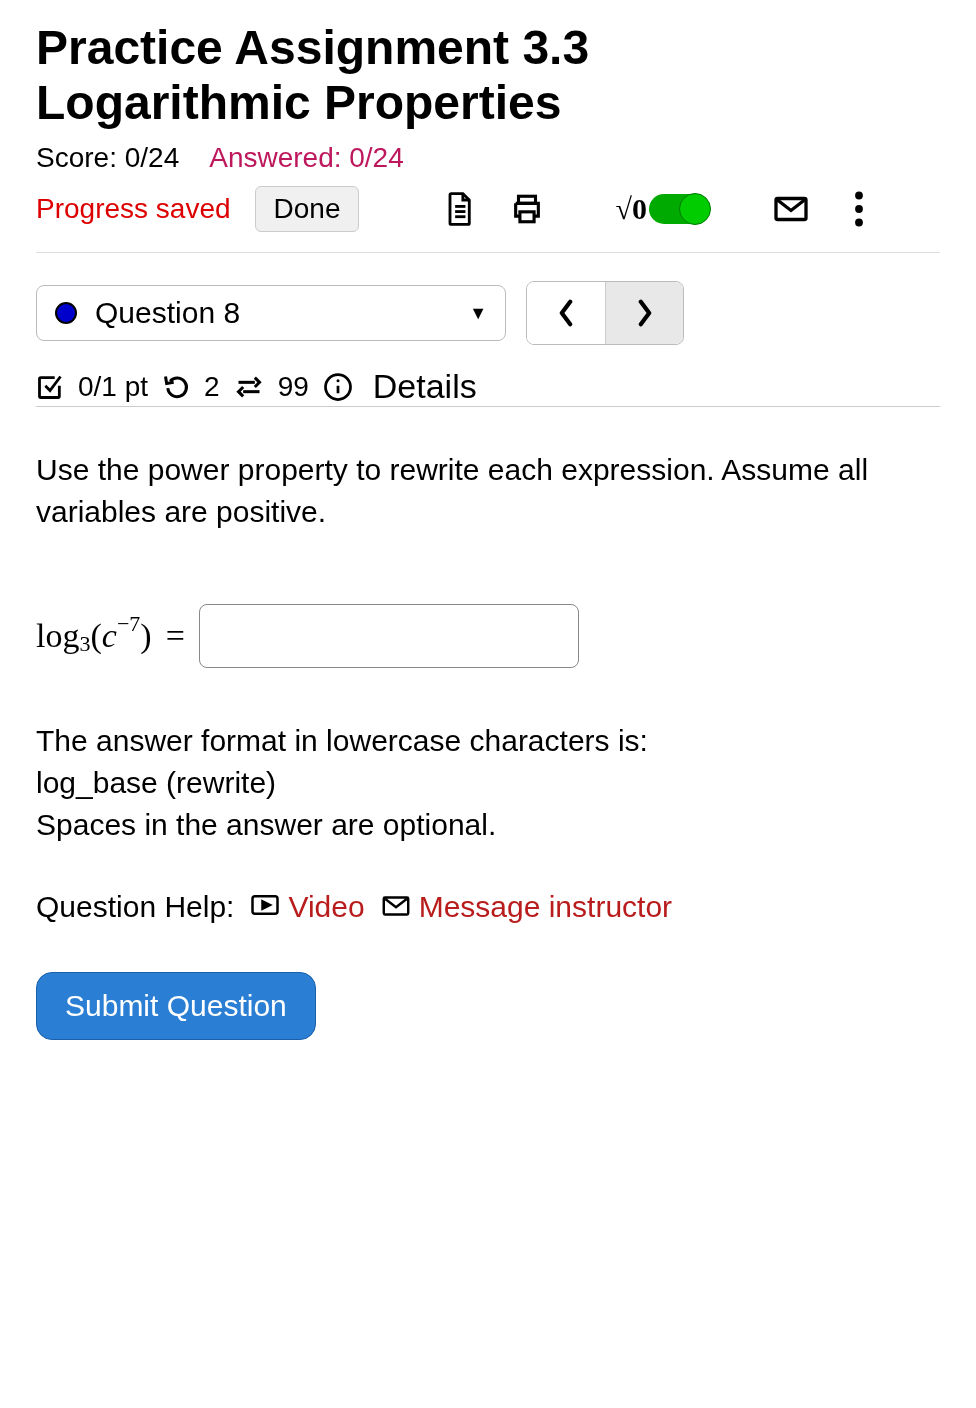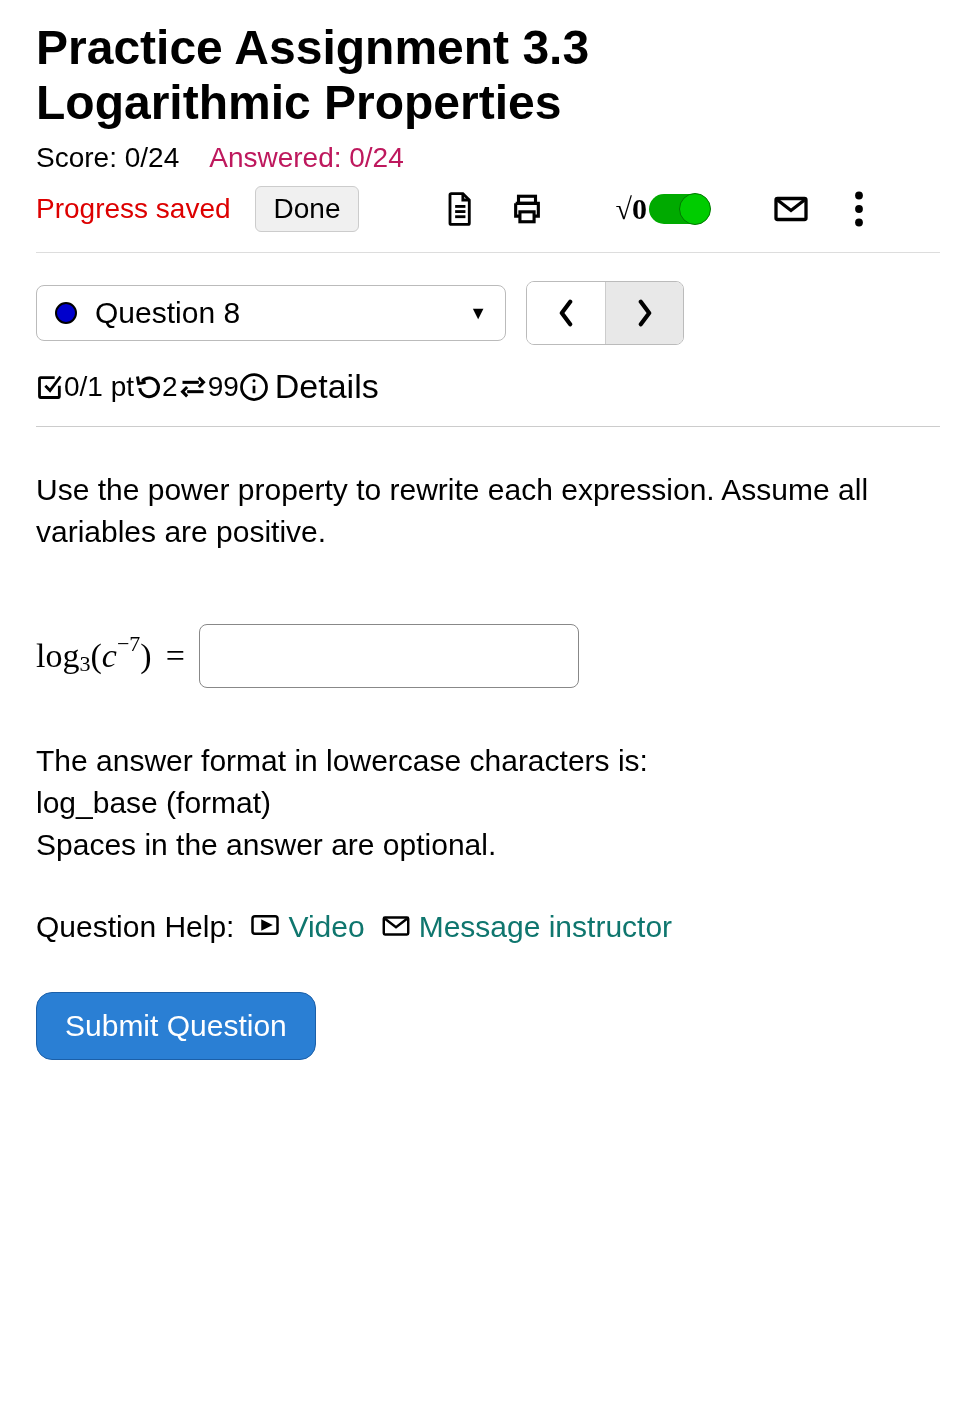--- a/index.html
+++ b/index.html
@@ -125,22 +125,23 @@
       justify-content: center;
       font-size: 28px;
       font-weight: 700;
       cursor: pointer;
     }
     .nav-arrow.prev { background: #fff; }
     .nav-arrow.next { background: #e8e8e8; border-left: 1px solid #ccc; }
     .meta-row {
       display: flex;
       align-items: center;
+      gap: 14px;
       margin-top: 22px;
-      padding-bottom: 20px;
+      padding-bottom: 0;
       border-bottom: 1px solid #ccc;
       font-size: 28px;
     }
     .meta-icon { display: inline-flex; align-items: center; }
     .meta-val { font-size: 28px; }
     .details-link { font-size: 34px; cursor: pointer; margin-left: 6px; }
     .question-body {
       margin-top: 42px;
       font-size: 30px;
       line-height: 1.4;
@@ -169,21 +170,21 @@
       line-height: 1.4;
     }
     .help-row {
       margin-top: 44px;
       font-size: 30px;
       display: flex;
       align-items: center;
       gap: 16px;
     }
     .help-link {
-      color: #0f766e;
+      color: #b91c1c;
       display: inline-flex;
       align-items: center;
       gap: 8px;
       cursor: pointer;
     }
     .submit-btn {
       margin-top: 48px;
       background: #2a7fd4;
       color: #fff;
       border: 1px solid #1b5fa8;
@@ -313,21 +314,21 @@
     <span>(</span>
     <span style="font-style:italic">c</span>
     <span class="expr-sup">−7</span>
     <span>)</span>
   <span class="expr-eq">=</span>
   <input class="answer-input" type="text" value="" style="">
 </div>
 
 <div class="format-note">
   <div>The answer format in lowercase characters is:</div>
-  <div>log_base (format)</div>
+  <div>log_base (rewrite)</div>
   <div>Spaces in the answer are optional.</div>
 </div>
 
 <div class="help-row">
   <span>Question Help:</span>
   <span class="help-link">
     <span>
       <svg width="30" height="24" viewBox="0 0 24 18" fill="none" stroke="#000" stroke-width="2">
         <rect x="2" y="2" width="20" height="14" rx="2"></rect>
         <path d="M10 6 l6 3 l-6 3 z" fill="#000"></path>

